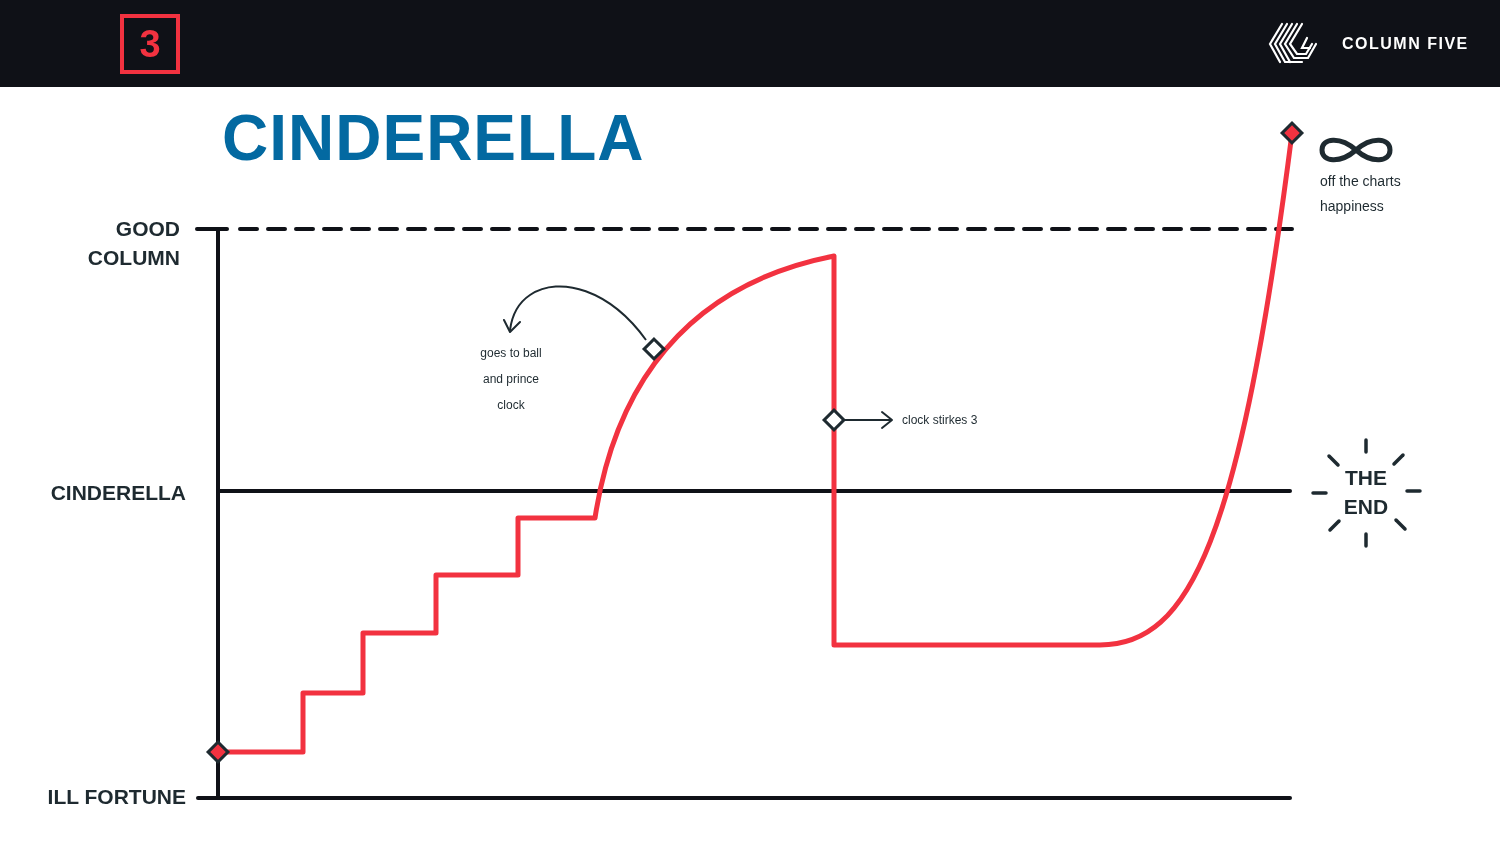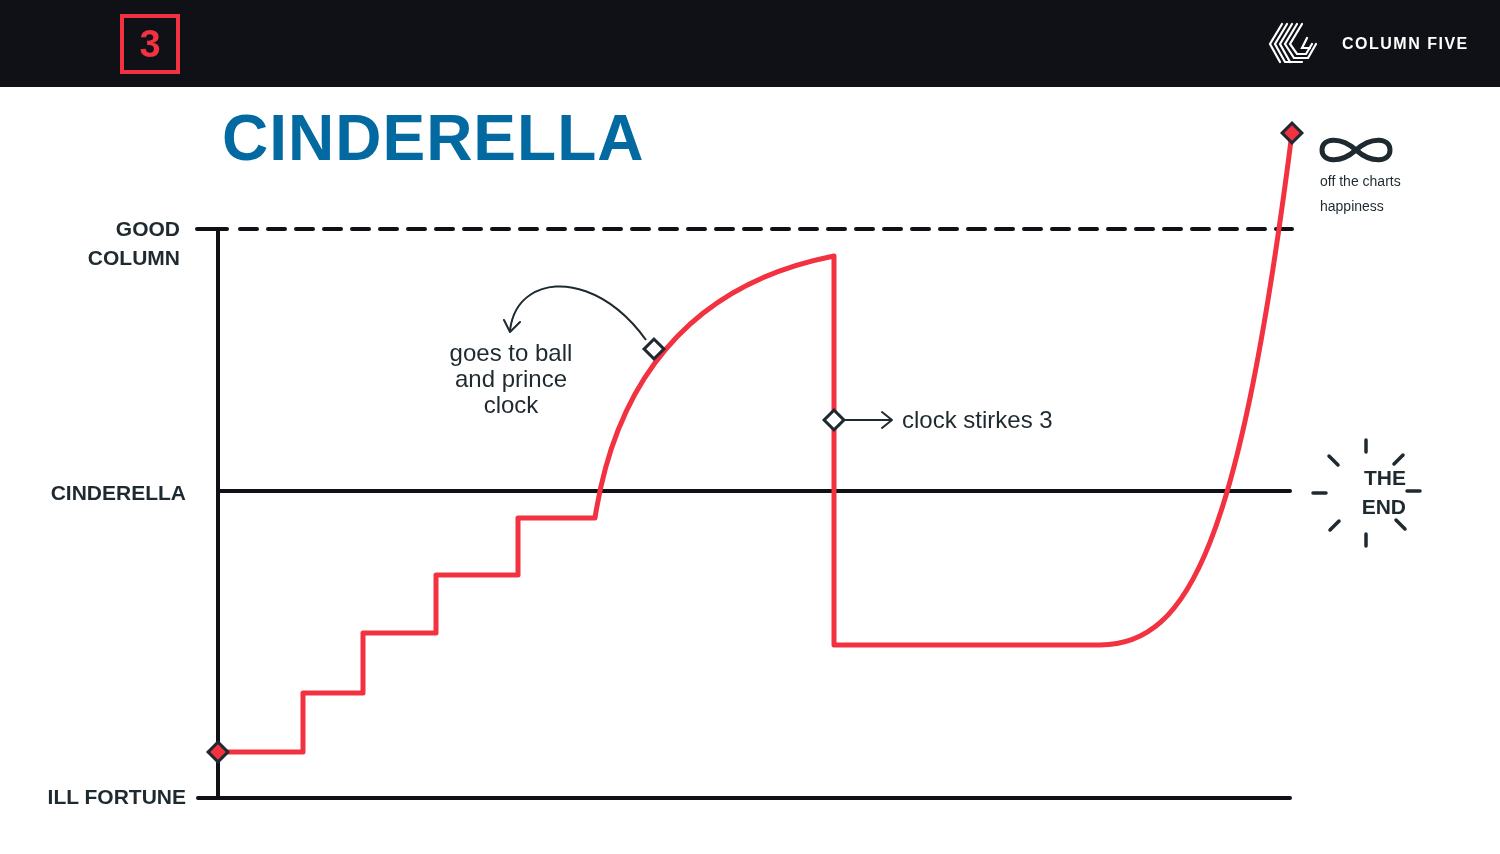--- a/index.html
+++ b/index.html
@@ -35,26 +35,26 @@
     .story-title {
       position: absolute; left: 222px; top: 100px;
       color: #0369a1; font-size: 64px; font-weight: bold; letter-spacing: 1px;
       line-height: 76px; white-space: nowrap;
     }
     .axis-label {
       position: absolute; color: #1e2a30; font-weight: bold; font-size: 21px;
       text-align: right; line-height: 29px; white-space: nowrap;
     }
     .annot {
-      position: absolute; color: #1e2a30; font-size: 24px; line-height: 26px;
+      position: absolute; color: #1e2a30; font-size: 12px; line-height: 26px;
       white-space: nowrap;
     }
     .end-label {
       position: absolute; color: #1e2a30; font-size: 21px; font-weight: bold;
-      line-height: 29px; text-align: right; width: 80px;
+      line-height: 29px; text-align: center; width: 80px;
     }
     svg.chart { position: absolute; left: 0; top: 0; }
   </style>
 </head>
 <body>
 
 <div class="header">
   <div class="num-box">3</div>
   <div class="logo">
     <svg width="56" height="48" viewBox="0 0 56 48">

